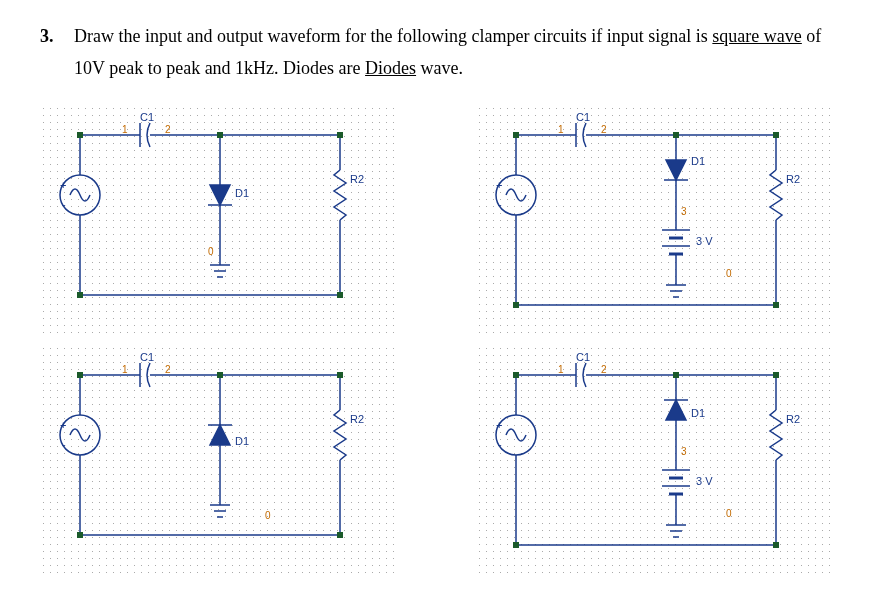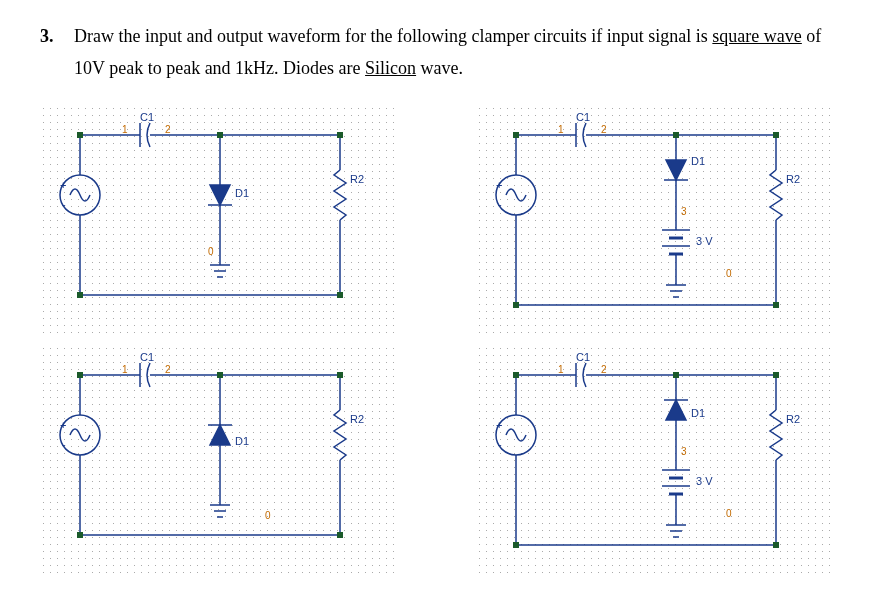--- a/index.html
+++ b/index.html
@@ -45,21 +45,21 @@
   .label { font-family: Arial, sans-serif; font-size: 11px; fill: #1a3a8a; }
   .labelv { font-family: Arial, sans-serif; font-size: 11px; fill: #1a3a8a; }
   .node { font-family: Arial, sans-serif; font-size: 10px; fill: #c26a00; }
 </style>
 </head>
 <body>
 
 <div class="question">
   <div class="qnum">3.</div>
   <div class="qtext">
-    <span>Draw the input and output waveform for the following clamper circuits if input signal is </span><span class="underline">square wave</span><span> of 10V peak to peak and 1kHz. Diodes are </span><span class="underline">Silicon</span><span> wave.</span>
+    <span>Draw the input and output waveform for the following clamper circuits if input signal is </span><span class="underline">square wave</span><span> of 10V peak to peak and 1kHz. Diodes are </span><span class="underline">Diodes</span><span> wave.</span>
   </div>
 </div>
 
 <div class="circuits-grid">
 
   <div class="circuit">
     <svg width="360" height="230" viewBox="0 0 360 230">
       <g stroke="#1a3a8a" stroke-width="1.5" fill="none">
 
         <line x1="40" y1="30" x2="100" y2="30"></line>

